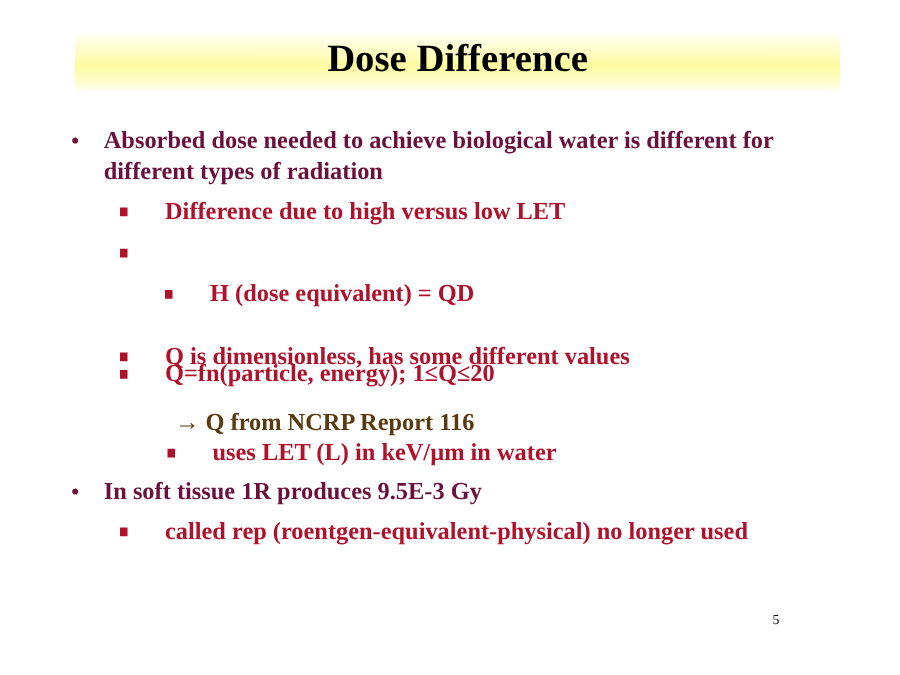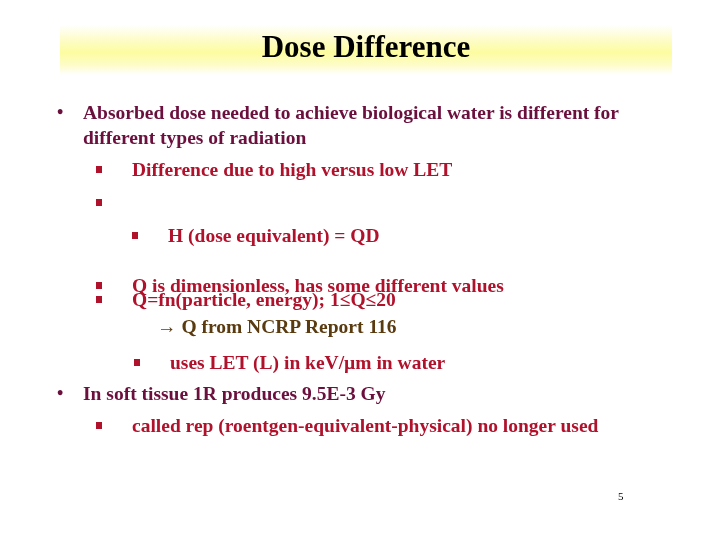--- a/index.html
+++ b/index.html
@@ -68,21 +68,21 @@
   <div class="l2" style="top:273px;">
     <span class="bullet"></span>
     <span>Q is dimensionless, has some different values</span>
   </div>
 
   <div class="l2" style="top:287px;">
     <span class="bullet"></span>
     <span>Q=fn(particle, energy); 1≤Q≤20</span>
   </div>
 
-  <div class="l3" style="top:314px;margin-left:17px;">
+  <div class="l3" style="top:326px;">
     <span>→</span>
     <span>Q from NCRP Report 116</span>
   </div>
 
   <div class="l2" style="top:350px;margin-left:38px;">
     <span class="bullet"></span>
     <span>uses LET (L) in keV/µm in water</span>
   </div>
 
   <div class="l1" style="top:381px;">

